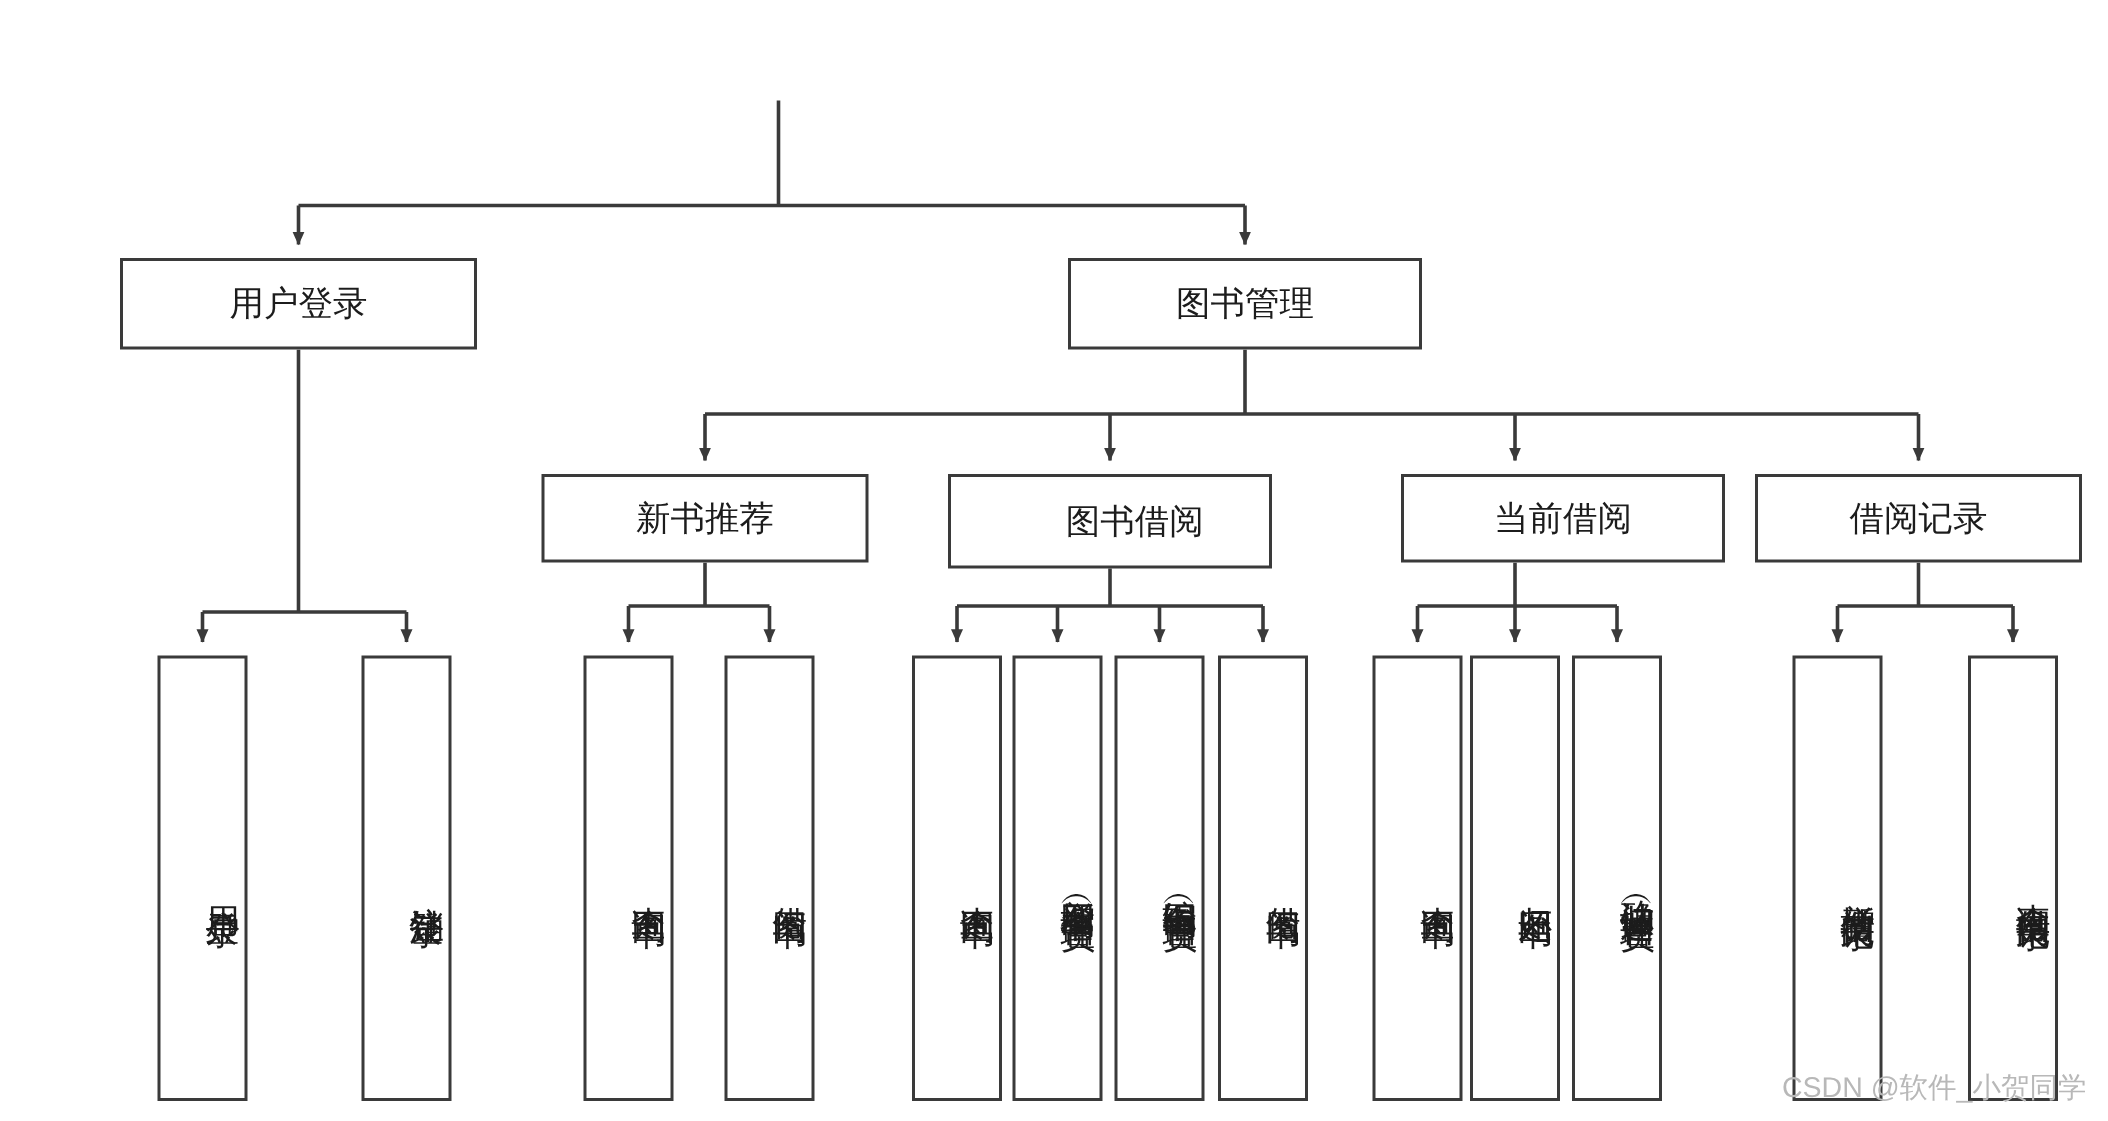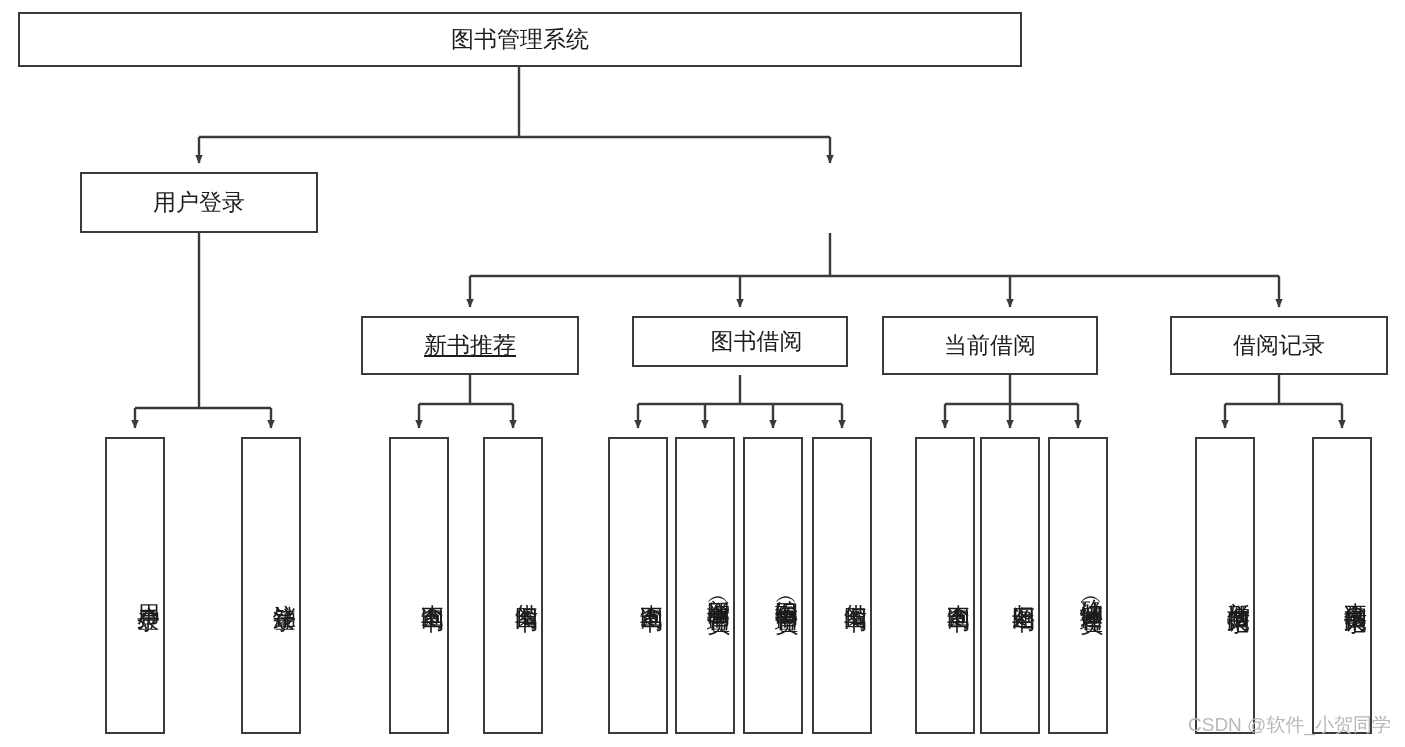--- a/index.html
+++ b/index.html
@@ -114,38 +114,38 @@
       <path d="M1010,404 L1010,428" marker-end="url(#arrow)"></path>
       <path d="M1078,404 L1078,428" marker-end="url(#arrow)"></path>
 
       <path d="M1279,375 L1279,404"></path>
       <path d="M1225,404 L1342,404"></path>
       <path d="M1225,404 L1225,428" marker-end="url(#arrow)"></path>
       <path d="M1342,404 L1342,428" marker-end="url(#arrow)"></path>
     </g>
   </svg>
 
-  <div class="node h" style="left:18px; top:12px; width:1004px; height:55px;">
-    <span class="txt">图书管理系统</span>
-  </div>
 
   <div class="node h" style="left:80px; top:172px; width:238px; height:61px;">
     <span class="txt">用户登录</span>
   </div>
 
-
-  <div class="node h" style="left:361px; top:316px; width:218px; height:59px;text-decoration:underline;">
+  <div class="node h" style="left:712px; top:172px; width:236px; height:61px;">
+    <span class="txt">图书管理</span>
+  </div>
+
+  <div class="node h" style="left:361px; top:316px; width:218px; height:59px;">
     <span class="txt">新书推荐</span>
   </div>
 
-  <div class="node h" style="left:632px; top:316px; width:216px; height:51px;padding-left:33px;">
+  <div class="node h" style="left:632px; top:316px; width:216px; height:63px;padding-left:33px;">
     <span class="txt">图书借阅</span>
   </div>
 
-  <div class="node h" style="left:882px; top:316px; width:216px; height:59px;">
+  <div class="node h" style="left:934px; top:316px; width:216px; height:59px;">
     <span class="txt">当前借阅</span>
   </div>
 
   <div class="node h" style="left:1170px; top:316px; width:218px; height:59px;align-items:center;">
     <span class="txt">借阅记录</span>
   </div>
 
   <div class="node v" style="left:105px; top:437px; width:60px; height:297px;">
     <span class="txt">用户登录</span>
   </div>

